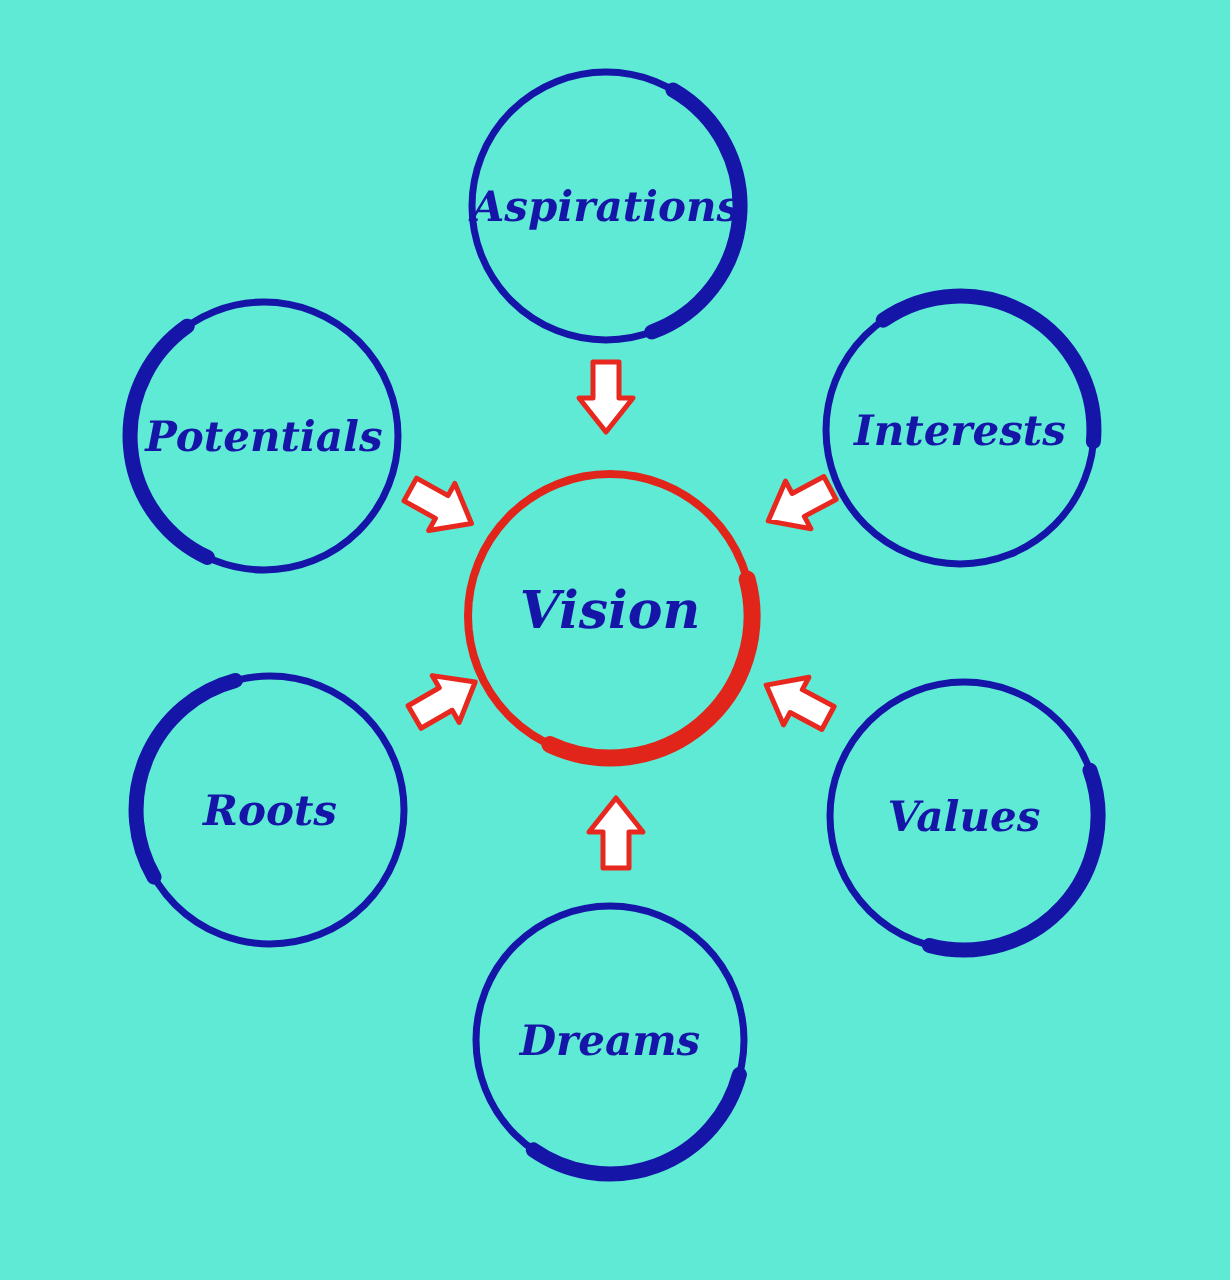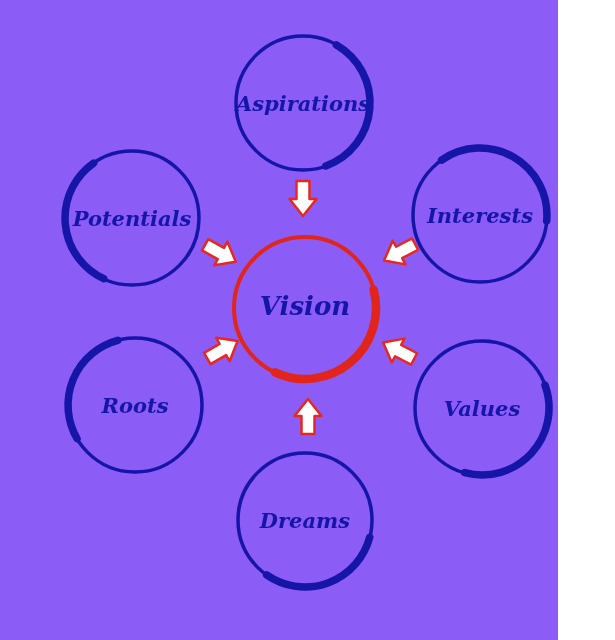--- a/index.html
+++ b/index.html
@@ -2,23 +2,23 @@
 <html><head>
 <meta charset="utf-8">
 <style>
   html, body {
     margin: 0;
     padding: 0;
     background: #ffffff;
   }
   .canvas {
     position: relative;
-    width: 558px;
+    width: 615px;
     height: 640px;
-    background: #8b5cf6;
+    background: #5eead4;
     overflow: hidden;
   }
   svg { display: block; }
   .node-circle {
     fill: none;
     stroke-width: 3.5px;
     stroke-linecap: round;
   }
   .node-circle-thick {
     fill: none;

